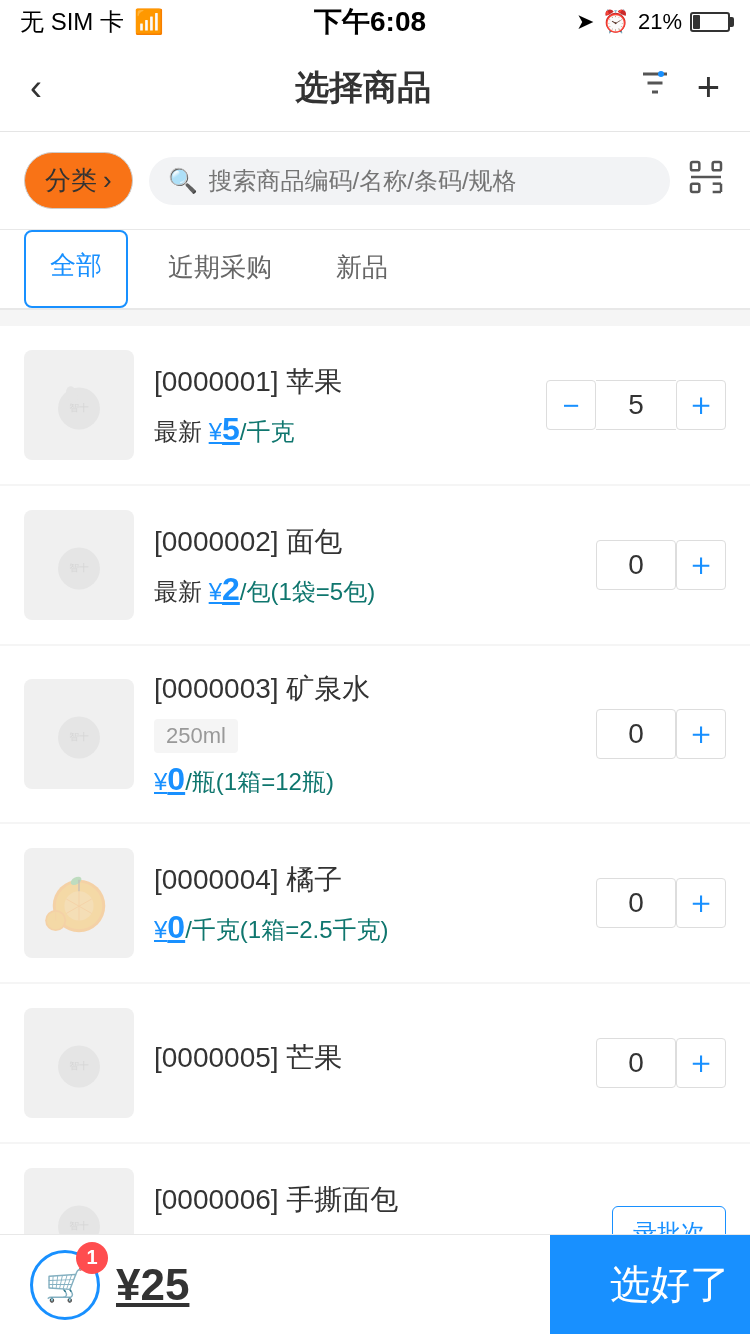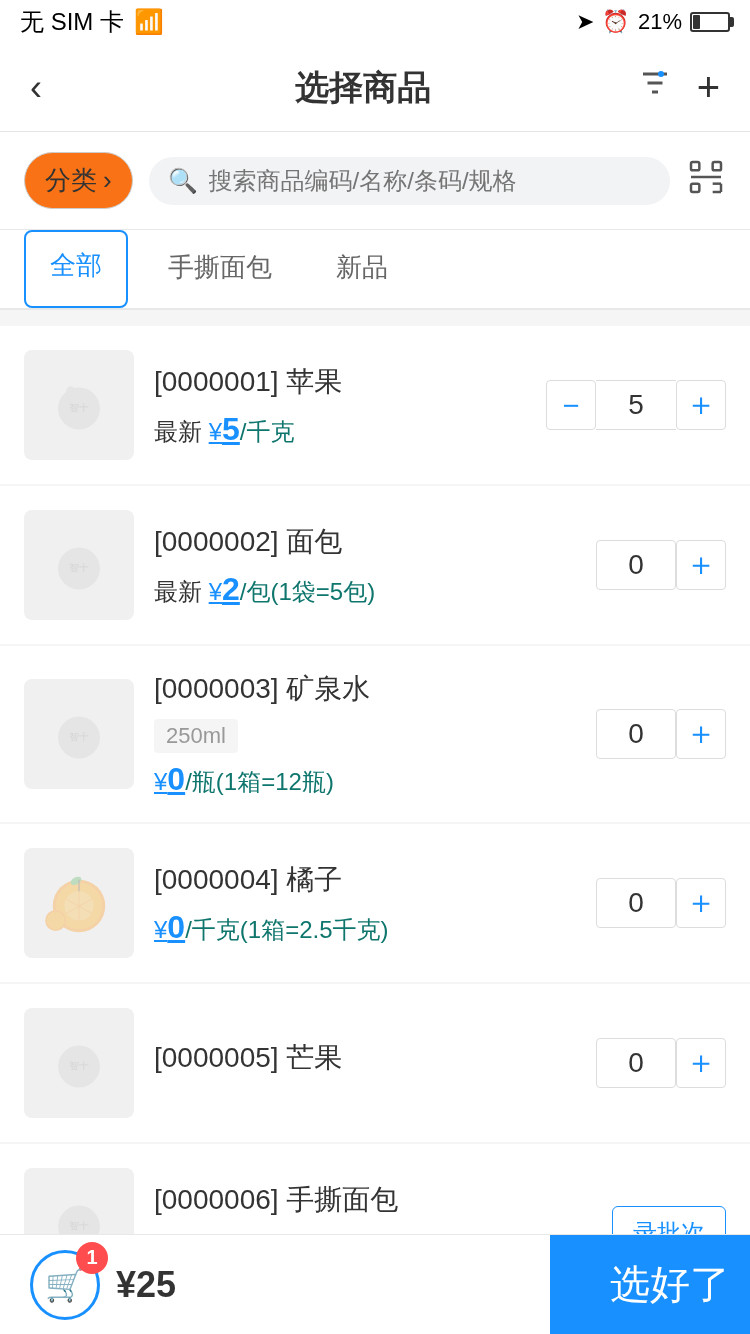--- a/index.html
+++ b/index.html
@@ -308,23 +308,24 @@
       background: #ff4d4f;
       border-radius: 50%;
       display: flex;
       align-items: center;
       justify-content: center;
       font-size: 20px;
       color: #fff;
       font-weight: 600;
     }
     .cart-total {
-      font-size: 36px;
+      font-size: 44px;
       color: #333;
       font-weight: 600;
+      text-decoration: underline;
     }
     .confirm-btn {
       height: 100px;
       width: 200px;
       background: #1890ff;
       color: #fff;
       font-size: 40px;
       border: none;
       cursor: pointer;
       display: flex;
@@ -345,20 +346,21 @@
     }
   </style>
 </head>
 <body>
 
 <div class="status-bar">
   <div class="status-left">
     <span>无 SIM 卡</span>
     <span>📶</span>
   </div>
+  <div class="status-center">下午6:08</div>
   <div class="status-right">
     <span>➤</span>
     <span>⏰</span>
     <span>21%</span>
     <div class="battery-icon">
       <div class="battery-fill"></div>
     </div>
   </div>
 </div>
 
@@ -395,21 +397,21 @@
       <line x1="3" y1="12" x2="21" y2="12" stroke-width="1.5"></line>
       <line x1="16" y1="16" x2="21" y2="16"></line>
       <line x1="21" y1="16" x2="21" y2="21"></line>
       <line x1="16" y1="21" x2="21" y2="21"></line>
     </svg>
   </span>
 </div>
 
 <div class="tab-bar">
   <div class="tab-item active">全部</div>
-  <div class="tab-item">手撕面包</div>
+  <div class="tab-item">近期采购</div>
   <div class="tab-item">新品</div>
 </div>
 
 <div class="product-list">
 
   <div class="product-item">
     <div class="product-img">
       <svg viewBox="0 0 100 100" xmlns="http://www.w3.org/2000/svg">
         <circle cx="50" cy="55" r="30" fill="#ccc"></circle>
         <ellipse cx="40" cy="35" rx="8" ry="12" fill="#ccc" transform="rotate(-20 40 35)"></ellipse>

